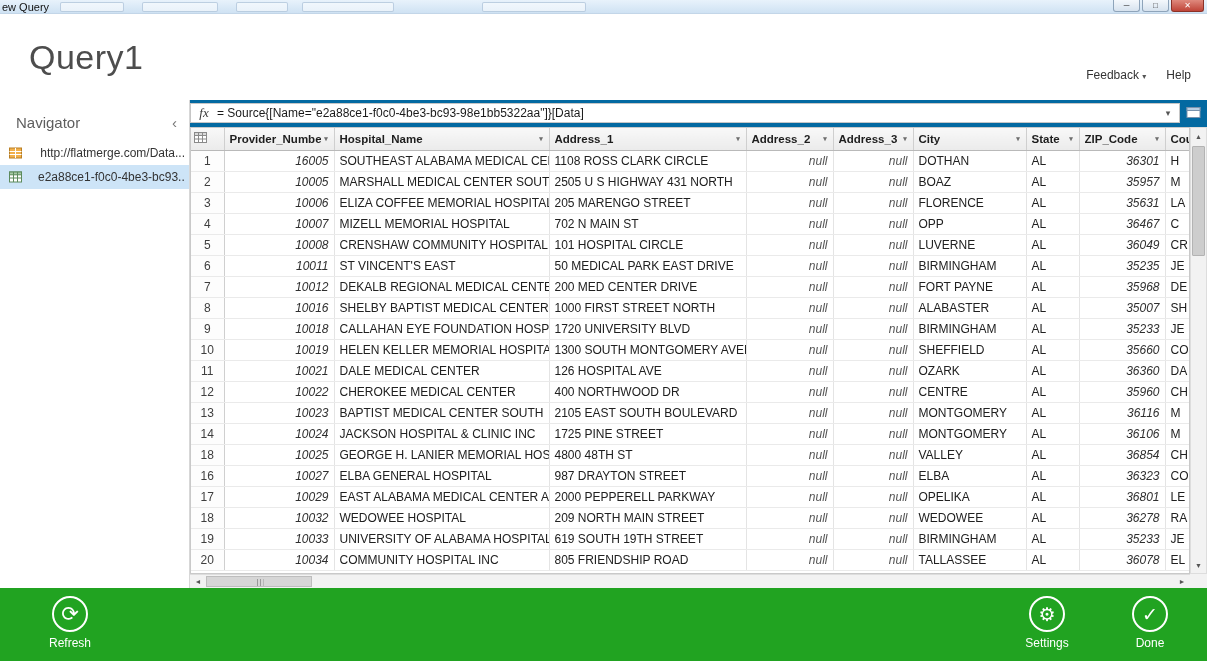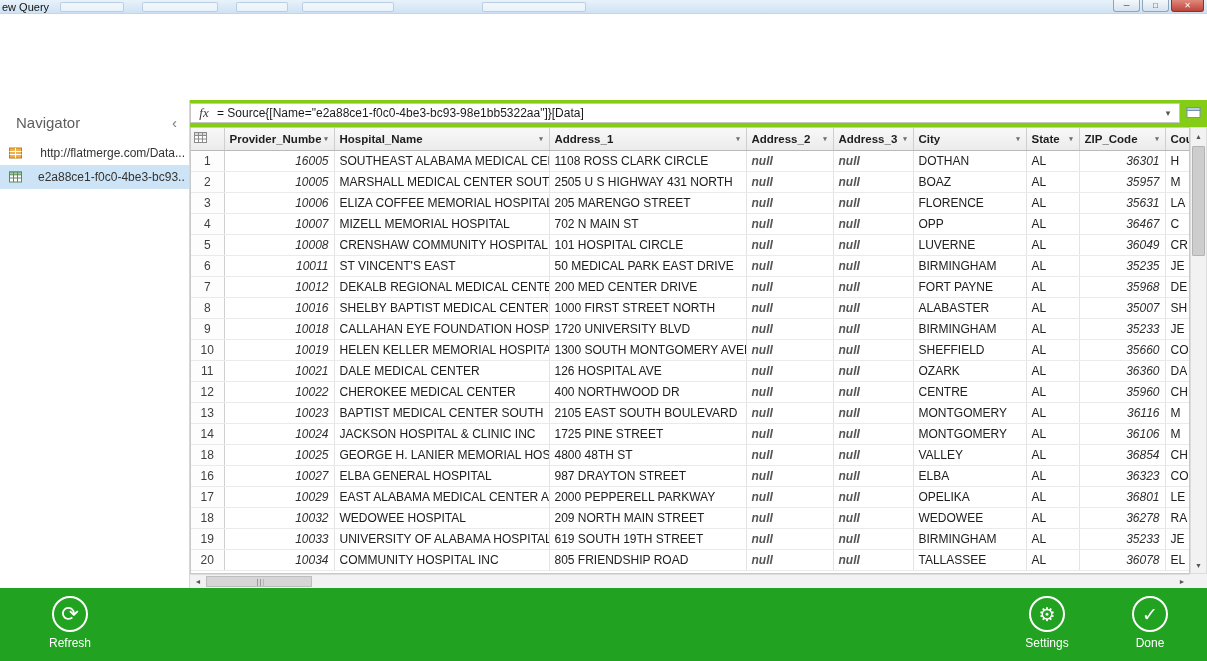--- a/index.html
+++ b/index.html
@@ -33,21 +33,21 @@
                border-right:1px solid #d7d7d7; overflow:hidden; }
   .nav-head { display:flex; justify-content:space-between; align-items:center; padding:14px 12px 10px 16px;
               font-size:15px; color:#5e5e5e; }
   .collapse { font-size:15px; color:#777; cursor:pointer; line-height:1; }
   .nav-item { display:flex; align-items:center; gap:6px; height:24px; padding:0 4px 0 9px;
               font-size:12px; color:#333; white-space:nowrap; overflow:hidden; cursor:pointer;justify-content:space-between; }
   .nav-item .icon { flex:none; display:inline-flex; }
   .nav-label { overflow:hidden; text-overflow:clip; }
 
   
-  .content { position:absolute; left:190px; top:100px; width:1017px; bottom:73px; background:#84cc16; }
+  .content { position:absolute; left:190px; top:100px; width:1017px; bottom:73px; background:#0369a1; }
 
   .formula-bar { position:absolute; left:0; top:3px; width:990px; height:20px; background:#fff;
                  border:1px solid #c6c6c6; display:flex; align-items:center; }
   .fx { flex:none; width:26px; text-align:center; font-family:"Liberation Serif",serif;
         font-style:italic; font-size:13px; color:#3a3a3a; }
   .formula { flex:1; font-size:12px; color:#1a1a1a; white-space:nowrap; overflow:hidden; }
   .fb-caret { flex:none; width:22px; text-align:center; font-size:9px; color:#555; cursor:pointer; }
   .fb-expand { position:absolute; left:996px; top:6px; cursor:pointer; display:inline-flex; }
 
   .grid-wrap { position:absolute; left:0; top:27px; width:1000px; height:447px; overflow:hidden;
@@ -57,21 +57,21 @@
        border-bottom:1px solid #b9b9b9; font-size:11.5px; font-weight:bold; color:#1d1d1d;
        text-align:left; padding:0; overflow:hidden; }
   th.corner { padding-left:3px; }
   .th-in { display:flex; align-items:center; height:100%; padding:0 2px 0 5px; }
   .th-label { flex:1; min-width:0; overflow:hidden; white-space:nowrap; }
   .th-filter { flex:none; width:11px; font-size:7px; color:#6e6e6e; text-align:center; cursor:pointer; }
   td { height:21px; border-right:1px solid #e4e4e4; border-bottom:1px solid #eaeaea; font-size:12px;
        color:#202020; padding:0 5px; white-space:nowrap; overflow:hidden; cursor:default; }
   td.rownum { text-align:center; color:#3e3e3e; background:#fdfdfd; border-right:1px solid #cfcfcf; padding:0 2px; }
   td.cell-number { font-style:italic; text-align:right; color:#2f2f2f; }
-  td.cell-null { font-style:italic; color:#555;font-weight:bold; }
+  td.cell-null { font-style:italic; text-align:right; color:#555; }
   td.cell-text { text-align:left; }
 
   
   .vscroll { position:absolute; left:1000px; top:27px; width:17px; height:447px; background:#f2f2f2;
              border:1px solid #ddd; }
   .vs-up,.vs-down { position:absolute; left:0; width:15px; height:16px; font-size:7px; color:#555;
                     display:flex; align-items:center; justify-content:center; cursor:pointer; }
   .vs-up{top:0;} .vs-down{bottom:0;}
   .vs-thumb { position:absolute; left:1px; top:18px; width:13px; height:110px; background:#cdcdcd;
               border:1px solid #b3b3b3; border-radius:1px; cursor:grab; }
@@ -111,20 +111,27 @@
     <div class="ghost g3"></div>
     <div class="ghost g4"></div>
     <div class="ghost g5"></div>
     <div class="win-controls">
       <div class="win-btn">─</div>
       <div class="win-btn">□</div>
       <div class="win-btn close">✕</div>
     </div>
   </div>
 
+  <div class="app-header">
+    <h1 class="query-title">Query1</h1>
+    <div class="header-links">
+      <span class="link"><span>Feedback</span> <span class="caret">▾</span></span>
+      <span class="link">Help</span>
+    </div>
+  </div>
 
   <div class="navigator">
     <div class="nav-head">
       <span>Navigator</span>
       <span class="collapse">‹</span>
     </div>
     <div class="nav-item">
       <span class="icon">
         <svg width="13" height="12" viewBox="0 0 13 12">
             <rect x="0.5" y="1" width="12" height="10" fill="#f2b04a" stroke="#b97f23"></rect>

